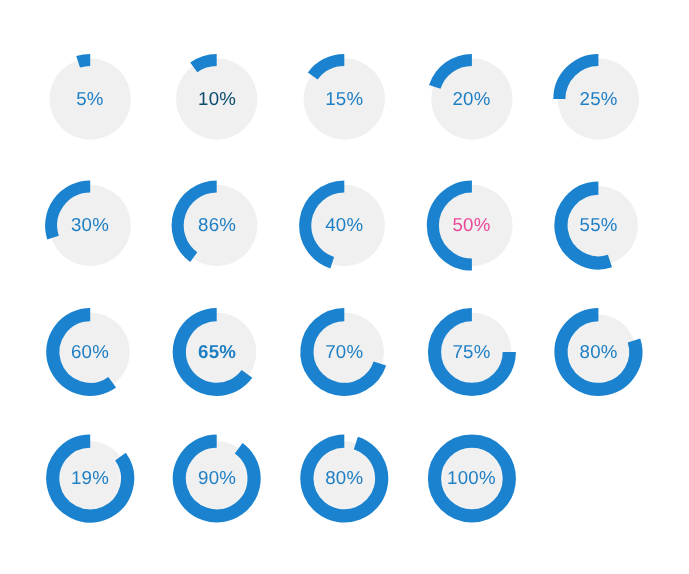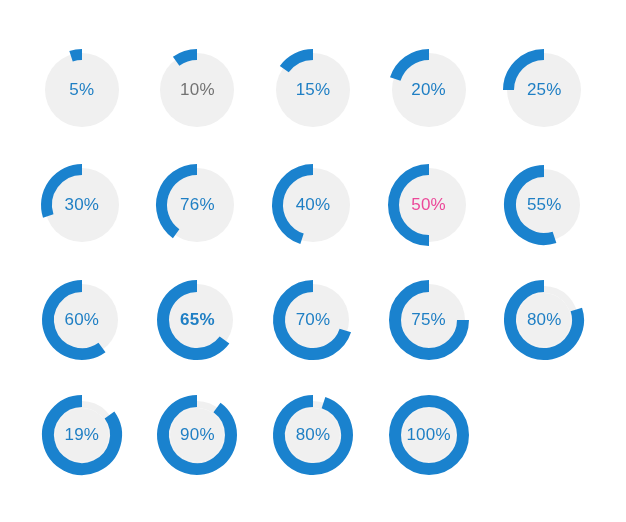--- a/index.html
+++ b/index.html
@@ -80,21 +80,21 @@
           </svg>
           <div class="donut-label" style="color: rgb(31, 127, 196);">5%</div>
         </div>
       </div>
       <div class="cell">
         <div class="donut">
           <svg viewBox="0 0 94 94">
             <circle cx="47" cy="47" r="37" fill="#f0f0f0"></circle>
             <path d="M 47.000 11.500 A 35.5 35.5 0 0 0 26.134 18.280" fill="none" stroke="#1a82ce" stroke-width="11" stroke-linecap="butt"></path>
           </svg>
-          <div class="donut-label" style="color: #737373;">10%</div>
+          <div class="donut-label" style="color: #0c4a6e;">10%</div>
         </div>
       </div>
       <div class="cell">
         <div class="donut">
           <svg viewBox="0 0 94 94">
             <circle cx="47" cy="47" r="37" fill="#f0f0f0"></circle>
             <path d="M 47.000 11.500 A 35.5 35.5 0 0 0 18.280 26.134" fill="none" stroke="#1a82ce" stroke-width="11" stroke-linecap="butt"></path>
           </svg>
           <div class="donut-label" style="color: rgb(31, 127, 196);">15%</div>
         </div>
@@ -125,21 +125,21 @@
           </svg>
           <div class="donut-label" style="color: rgb(31, 127, 196);">30%</div>
         </div>
       </div>
       <div class="cell">
         <div class="donut">
           <svg viewBox="0 0 94 94">
             <circle cx="47" cy="47" r="37" fill="#f0f0f0"></circle>
             <path d="M 47.000 11.500 A 35.5 35.5 0 0 0 26.134 75.720" fill="none" stroke="#1a82ce" stroke-width="11" stroke-linecap="butt"></path>
           </svg>
-          <div class="donut-label" style="color: rgb(31, 127, 196);">76%</div>
+          <div class="donut-label" style="color: rgb(31, 127, 196);">86%</div>
         </div>
       </div>
       <div class="cell">
         <div class="donut">
           <svg viewBox="0 0 94 94">
             <circle cx="47" cy="47" r="37" fill="#f0f0f0"></circle>
             <path d="M 47.000 11.500 A 35.5 35.5 0 0 0 36.030 80.763" fill="none" stroke="#1a82ce" stroke-width="11" stroke-linecap="butt"></path>
           </svg>
           <div class="donut-label" style="color: rgb(31, 127, 196);">40%</div>
         </div>

